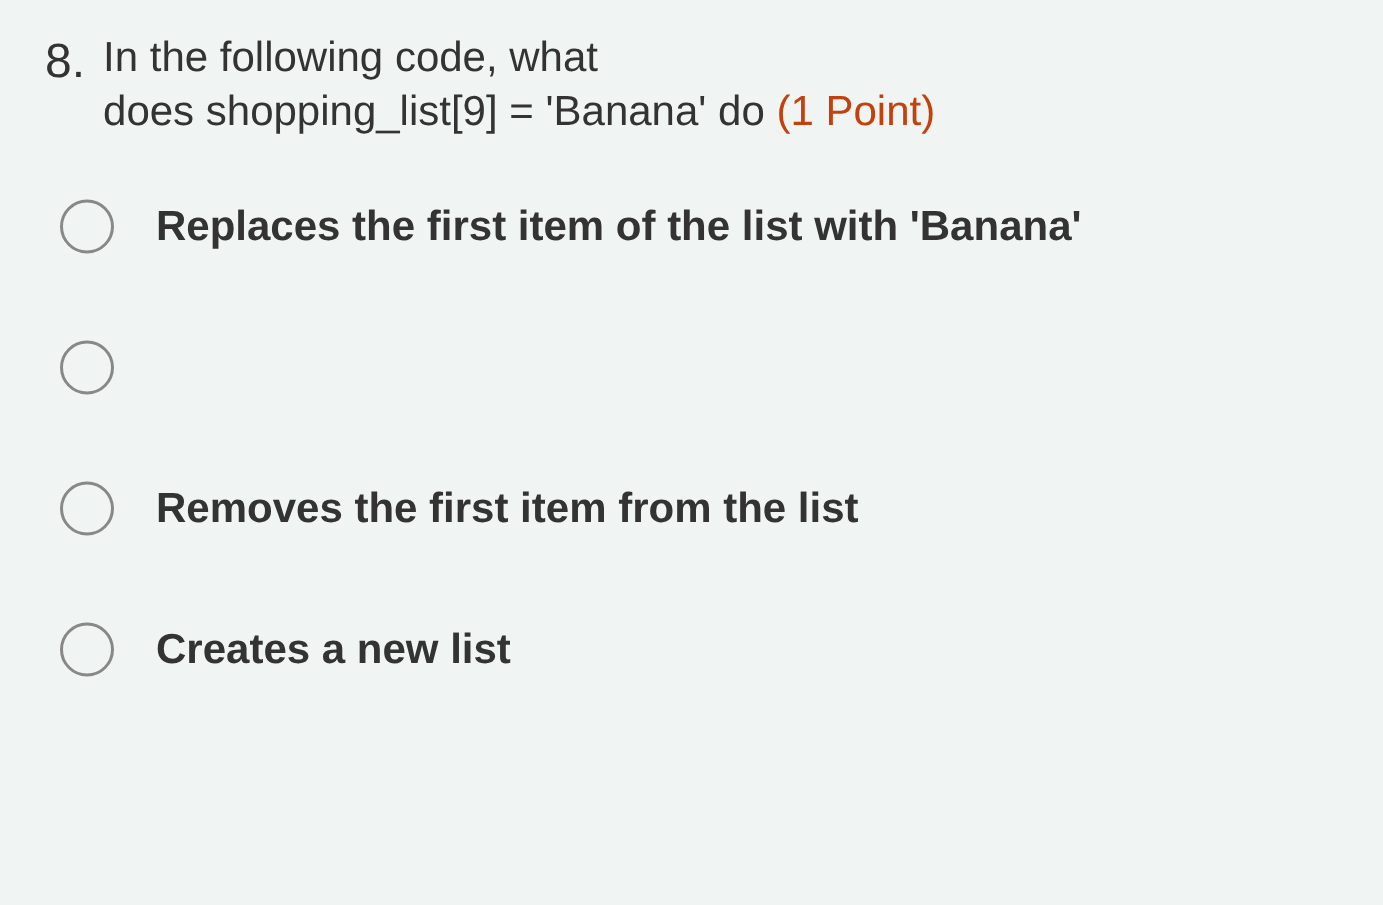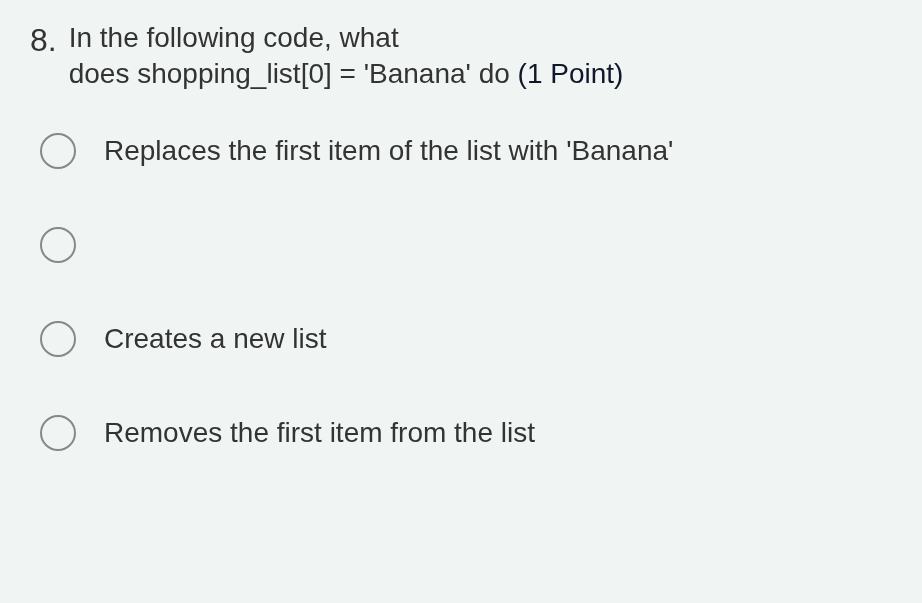--- a/index.html
+++ b/index.html
@@ -28,24 +28,25 @@
     }
     .question-text {
       font-size: 28px;
       color: #333;
       line-height: 1.3;
     }
     .question-main {
       display: inline;
     }
     .points {
-      color: #0f172a;
+      color: #c2410c;
     }
     .options-container {
       padding-left: 10px;
+      font-weight: bold;
     }
     .option {
       display: flex;
       align-items: center;
       margin-bottom: 58px;
     }
     .radio {
       width: 36px;
       height: 36px;
       border: 2px solid #888;
@@ -62,33 +63,33 @@
       margin-bottom: 0;
     }
   </style>
 </head>
 <body>
 
 <div class="question-row">
   <div class="question-number">8.</div>
   <div class="question-text">
     <span class="question-main">In the following code, what</span><br>
-    <span class="question-main">does shopping_list[0] = 'Banana' do </span><span class="points">(1 Point)</span>
+    <span class="question-main">does shopping_list[9] = 'Banana' do </span><span class="points">(1 Point)</span>
   </div>
 </div>
 
 <div class="options-container">
   <div class="option">
     <div class="radio"></div>
     <div class="option-label">Replaces the first item of the list with 'Banana'</div>
   </div>
   <div class="option">
     <div class="radio"></div>
   </div>
   <div class="option">
     <div class="radio"></div>
-    <div class="option-label">Creates a new list</div>
+    <div class="option-label">Removes the first item from the list</div>
   </div>
   <div class="option">
     <div class="radio"></div>
-    <div class="option-label">Removes the first item from the list</div>
+    <div class="option-label">Creates a new list</div>
   </div>
 </div>
 
 </body></html>

